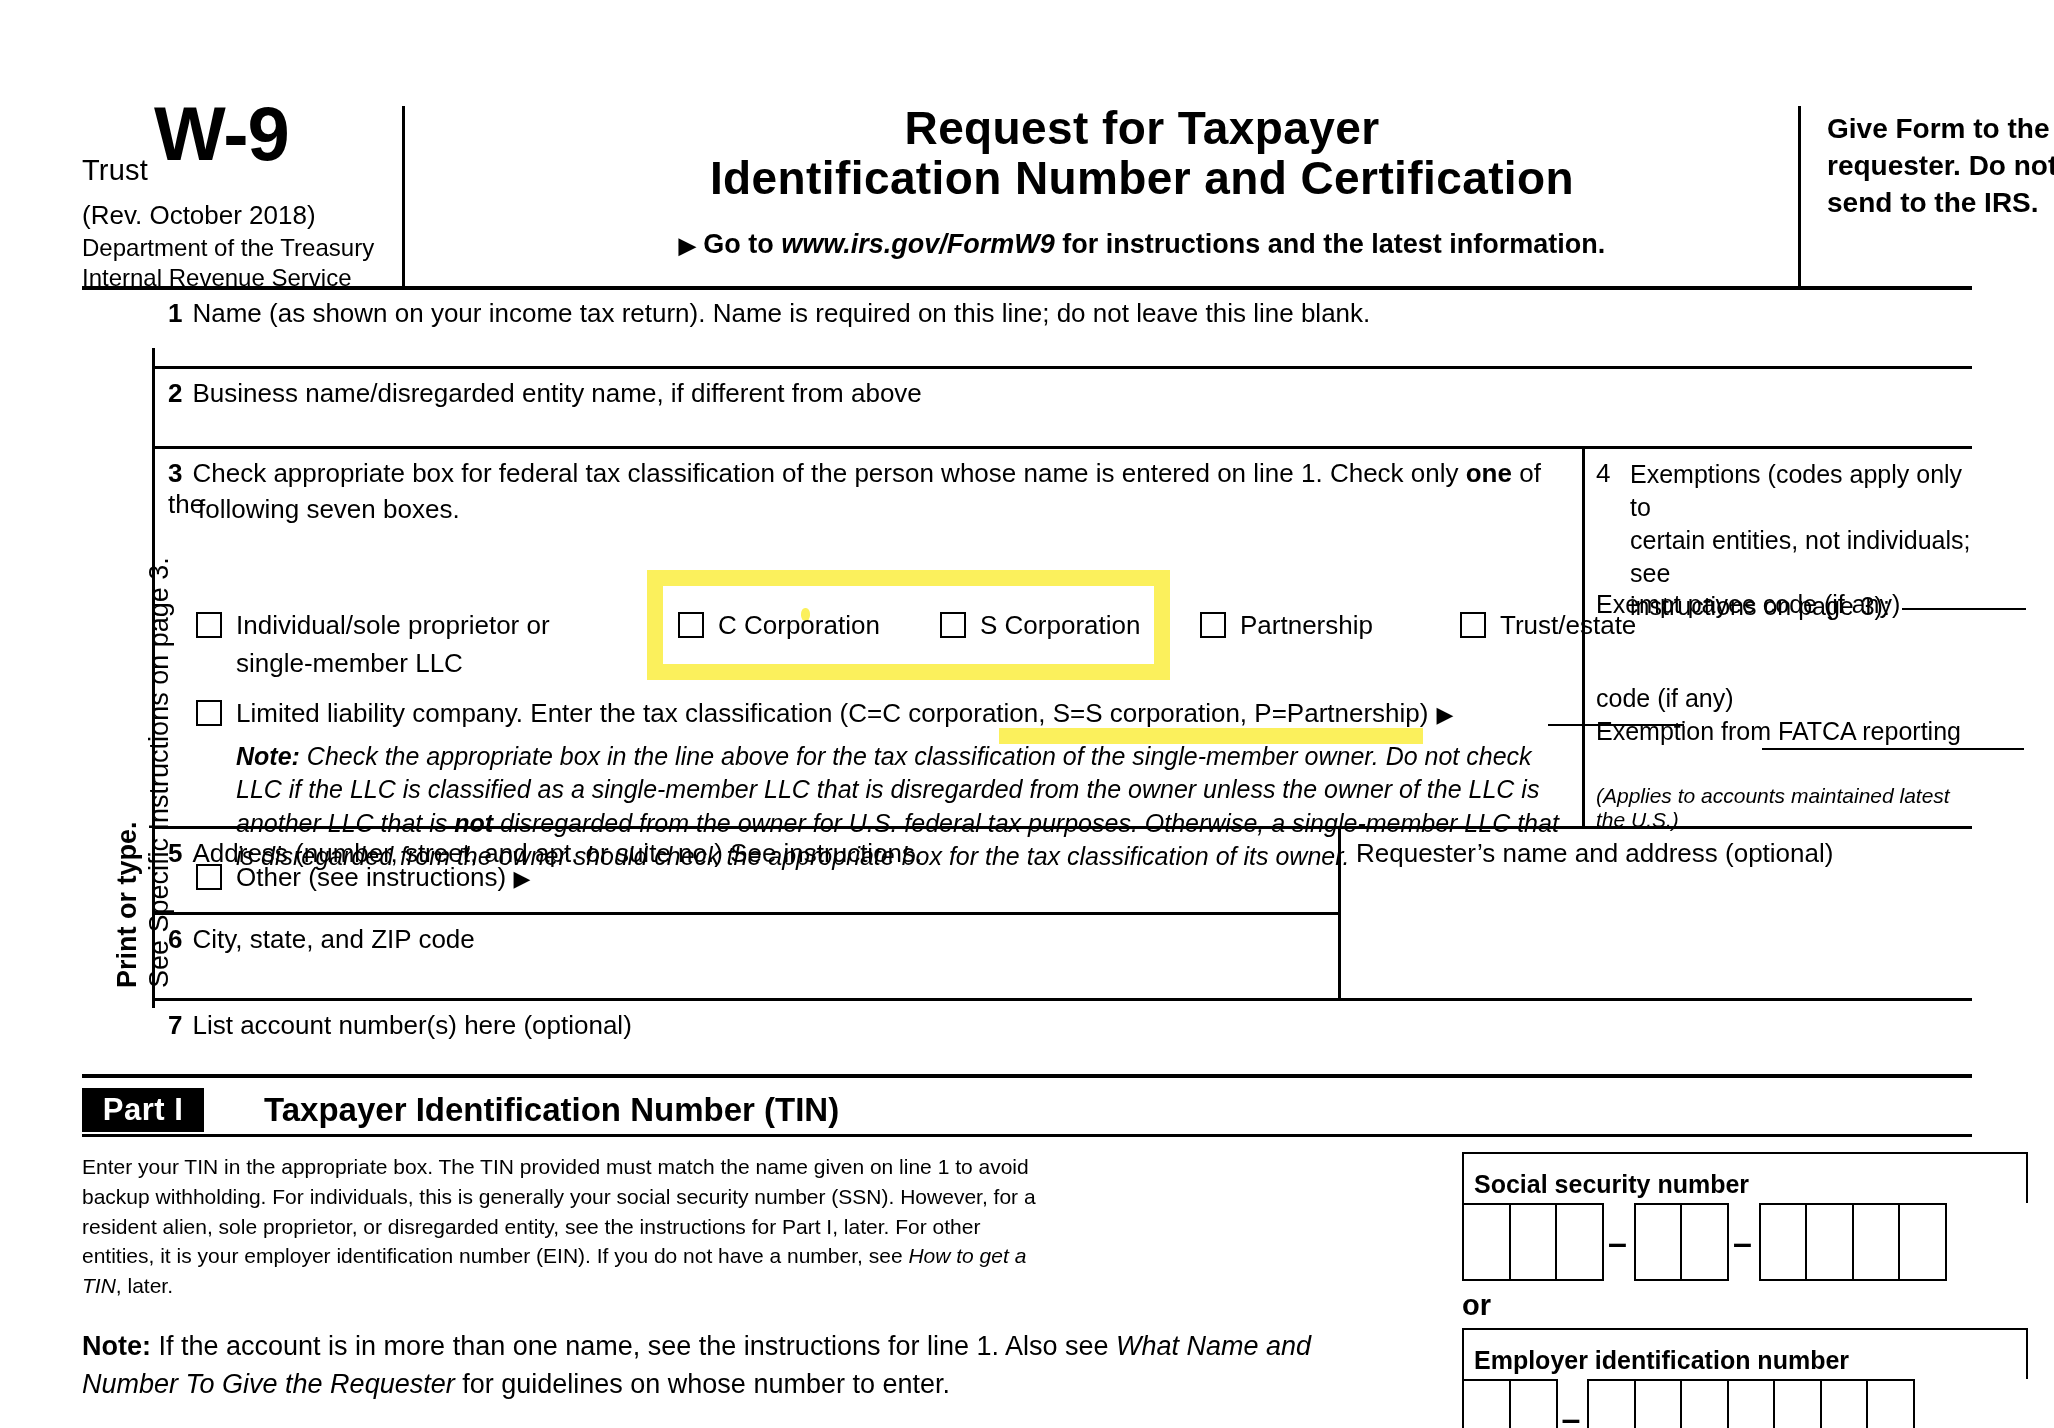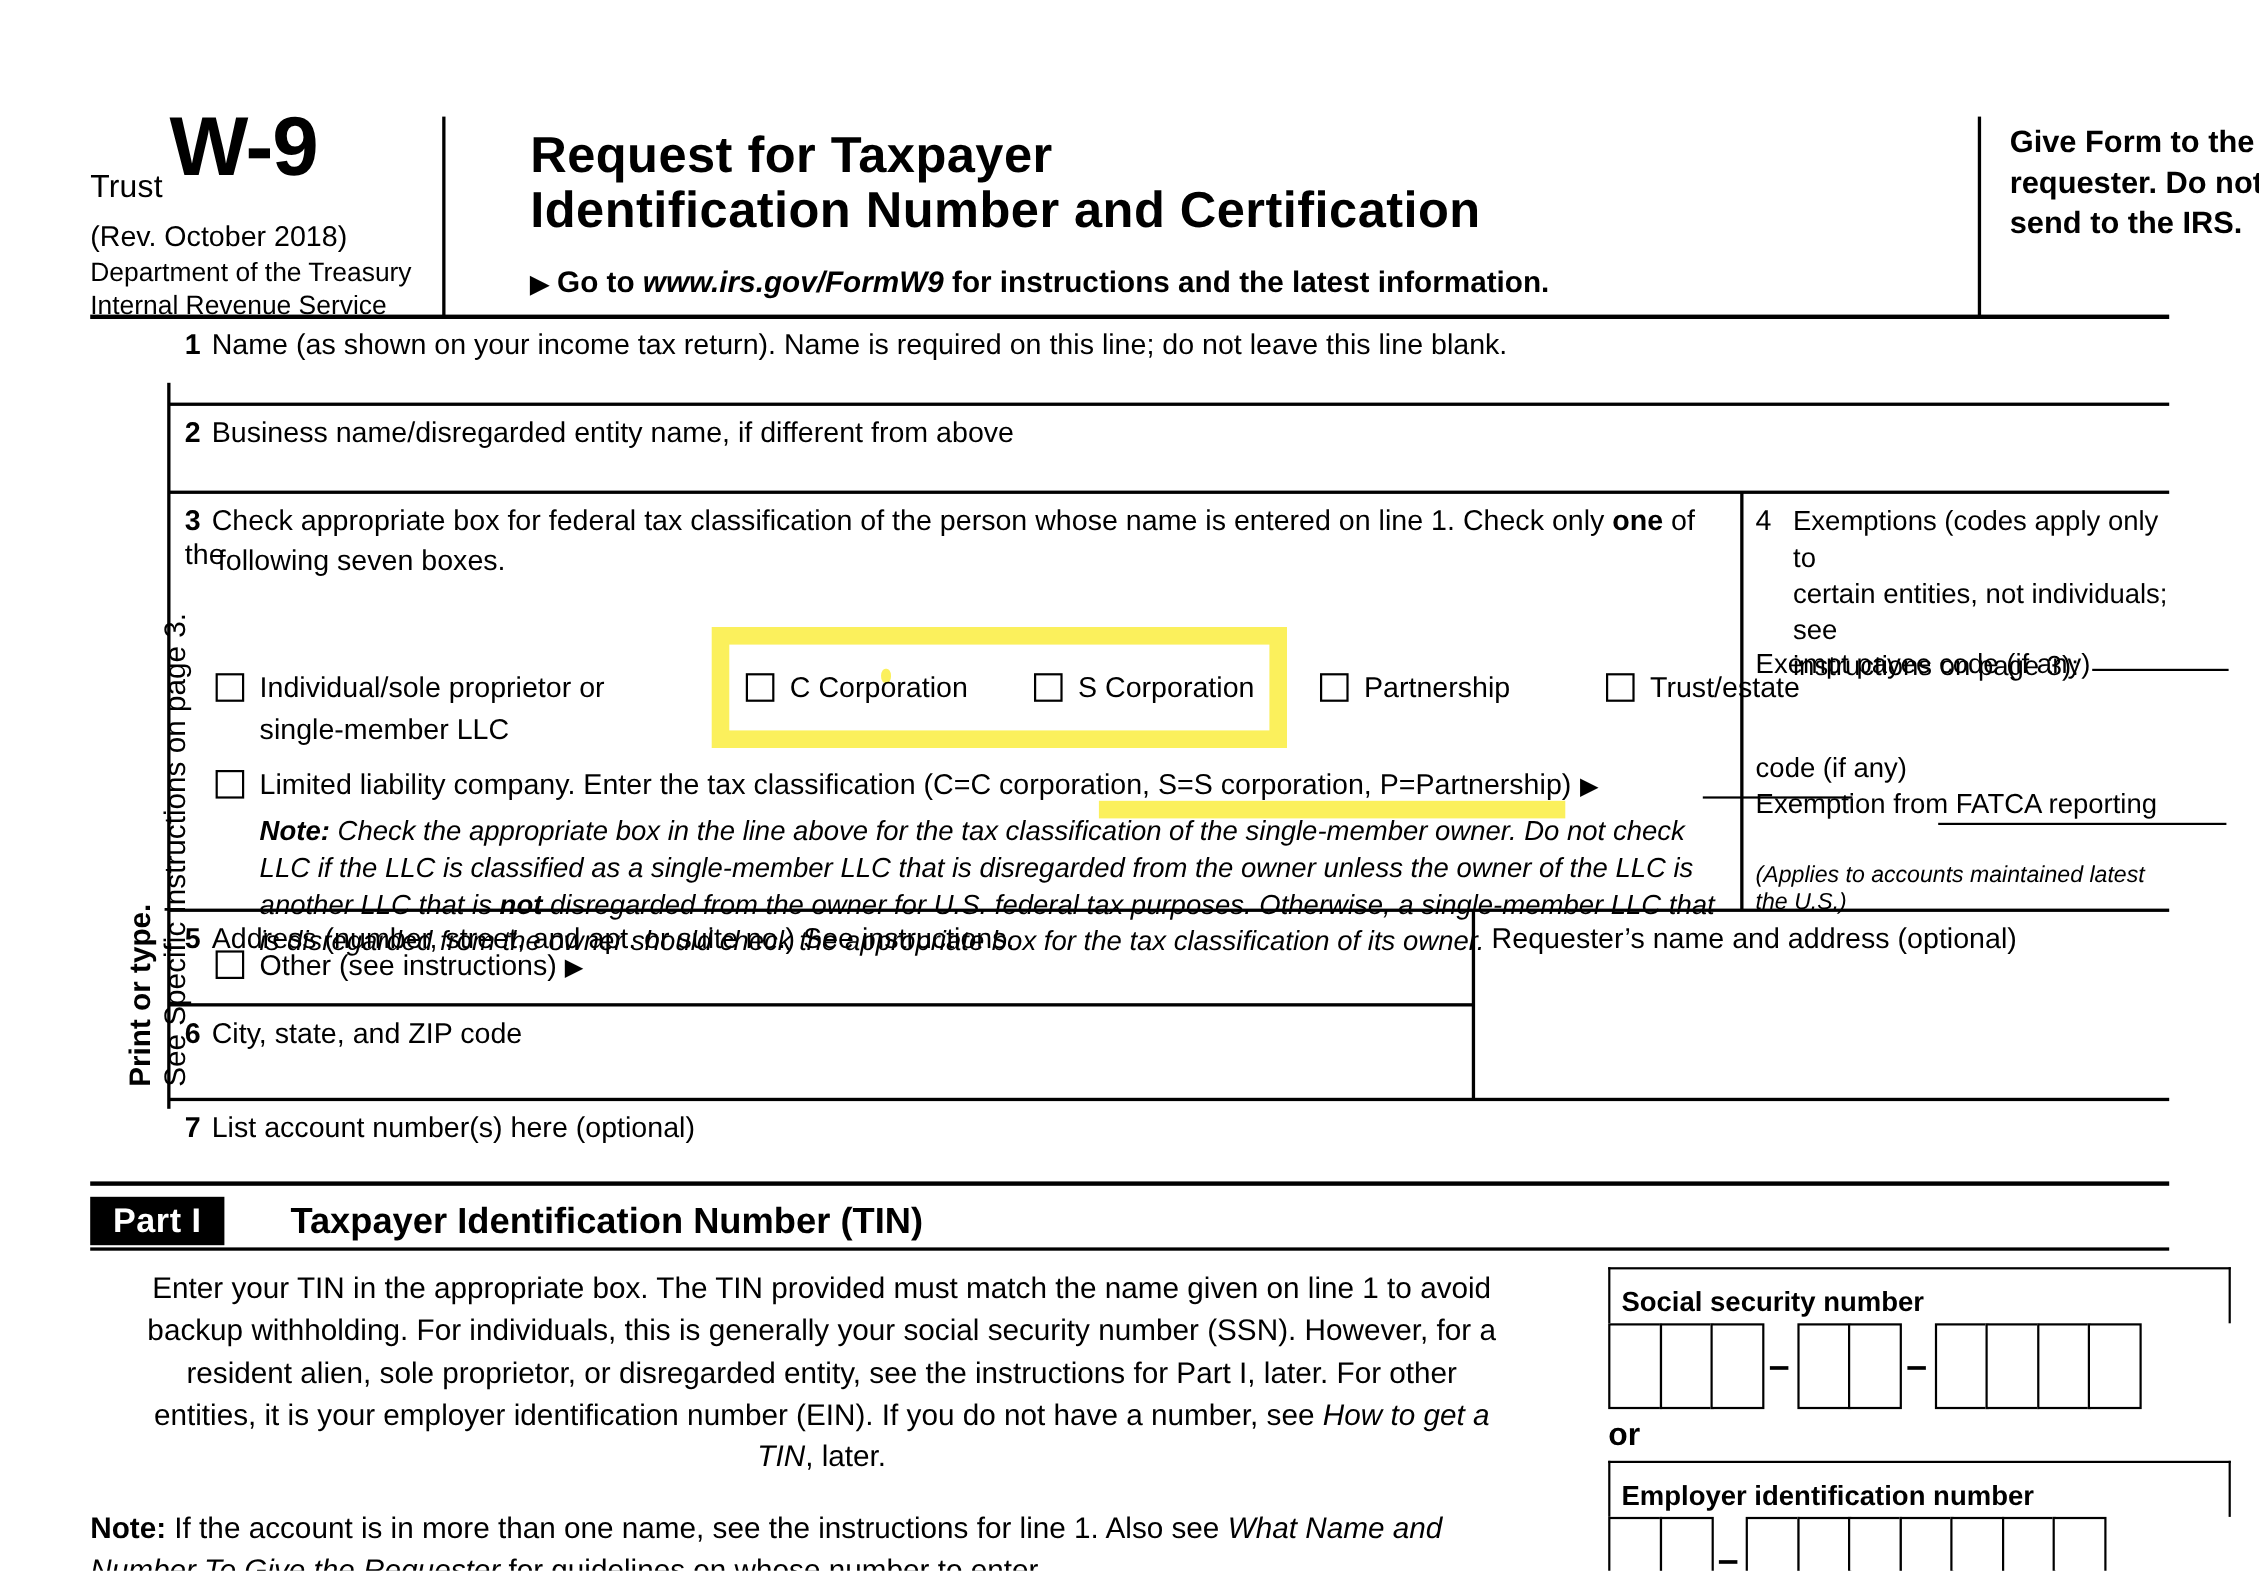--- a/index.html
+++ b/index.html
@@ -18,21 +18,21 @@
   #hdr-left{position:absolute;left:0;top:0;width:310px;height:210px;}
   .form-word{position:absolute;left:0;top:76px;font-size:29px;letter-spacing:.2px;}
   .w9{position:absolute;left:72px;top:18px;font-size:76px;font-weight:bold;
       letter-spacing:-1px;line-height:1;}
   .rev{position:absolute;left:0;top:122px;font-size:26px;}
   .dept1{position:absolute;left:0;top:156px;font-size:24px;}
   .dept2{position:absolute;left:0;top:186px;font-size:24px;}
 
   .vline{position:absolute;width:3px;background:#000;}
 
-  #hdr-center{position:absolute;left:400px;top:12px;width:1320px;}
+  #hdr-center{position:absolute;left:400px;top:0;width:1320px;text-align:center;}
   .title-l1{font-size:46px;font-weight:bold;font-stretch:condensed;letter-spacing:.4px;
             margin-top:26px;line-height:1.08;}
   .title-l2{font-size:46px;font-weight:bold;font-stretch:condensed;letter-spacing:.4px;
             line-height:1.08;}
   .goto{font-size:27px;font-weight:bold;font-stretch:condensed;margin-top:26px;}
   .goto .arw{font-size:22px;}
 
   #hdr-right{position:absolute;left:1745px;top:0;width:300px;}
   .giveform{font-size:28px;font-weight:bold;line-height:1.33;margin-top:32px;}
 
@@ -83,21 +83,21 @@
   
   #parti{position:absolute;left:82px;top:1088px;width:1890px;}
   .part-tag{position:absolute;left:0;top:0;width:122px;height:44px;background:#000;}
   .part-tag span{color:#fff;font-size:31px;font-weight:bold;font-stretch:condensed;
                  display:block;text-align:center;line-height:44px;letter-spacing:.5px;}
   .part-title{position:absolute;left:182px;top:0;font-size:33px;font-weight:bold;
               font-stretch:condensed;line-height:44px;}
   .part-rule{position:absolute;left:0;top:46px;width:1890px;height:3px;background:#000;}
 
   #tin-text{position:absolute;left:82px;top:1152px;width:1330px;}
-  .tin-p{font-size:27px;font-stretch:condensed;line-height:1.42;text-align:center;}
+  .tin-p{font-size:21px;font-stretch:condensed;line-height:1.42;}
   .tin-p2{font-size:27px;font-stretch:condensed;line-height:1.42;margin-top:26px;}
 
   
   #ssn-block{position:absolute;left:1462px;top:1152px;width:566px;}
   .grid-cap{border:2.5px solid #000;border-bottom:none;box-sizing:border-box;
             font-size:25px;font-weight:bold;padding:16px 0 4px 10px;}
   .grid{display:flex;align-items:stretch;height:78px;}
   .gbox{width:49px;height:78px;border:2.5px solid #000;box-sizing:border-box;
         margin-right:-2.5px;background:#fff;}
   .dash{width:32px;display:flex;align-items:center;justify-content:center;

